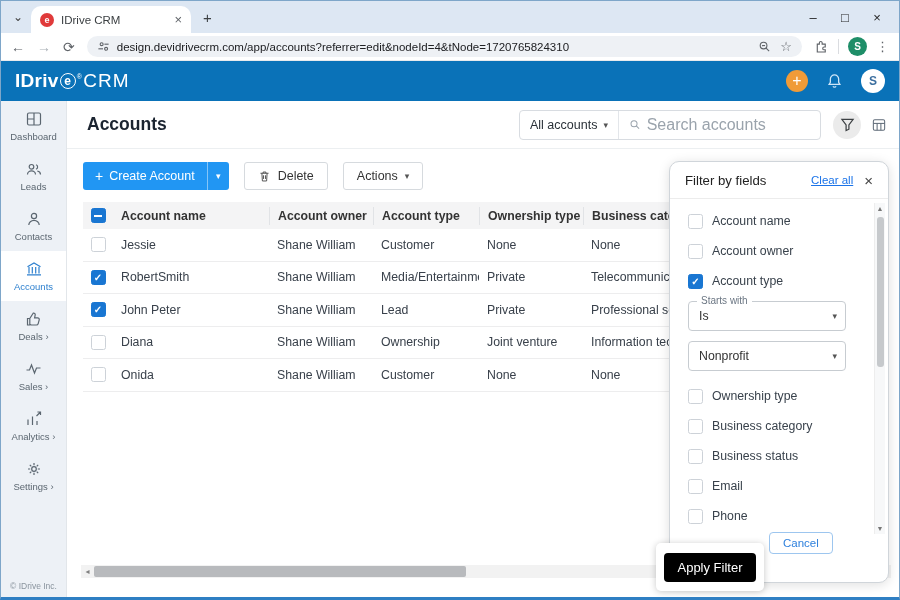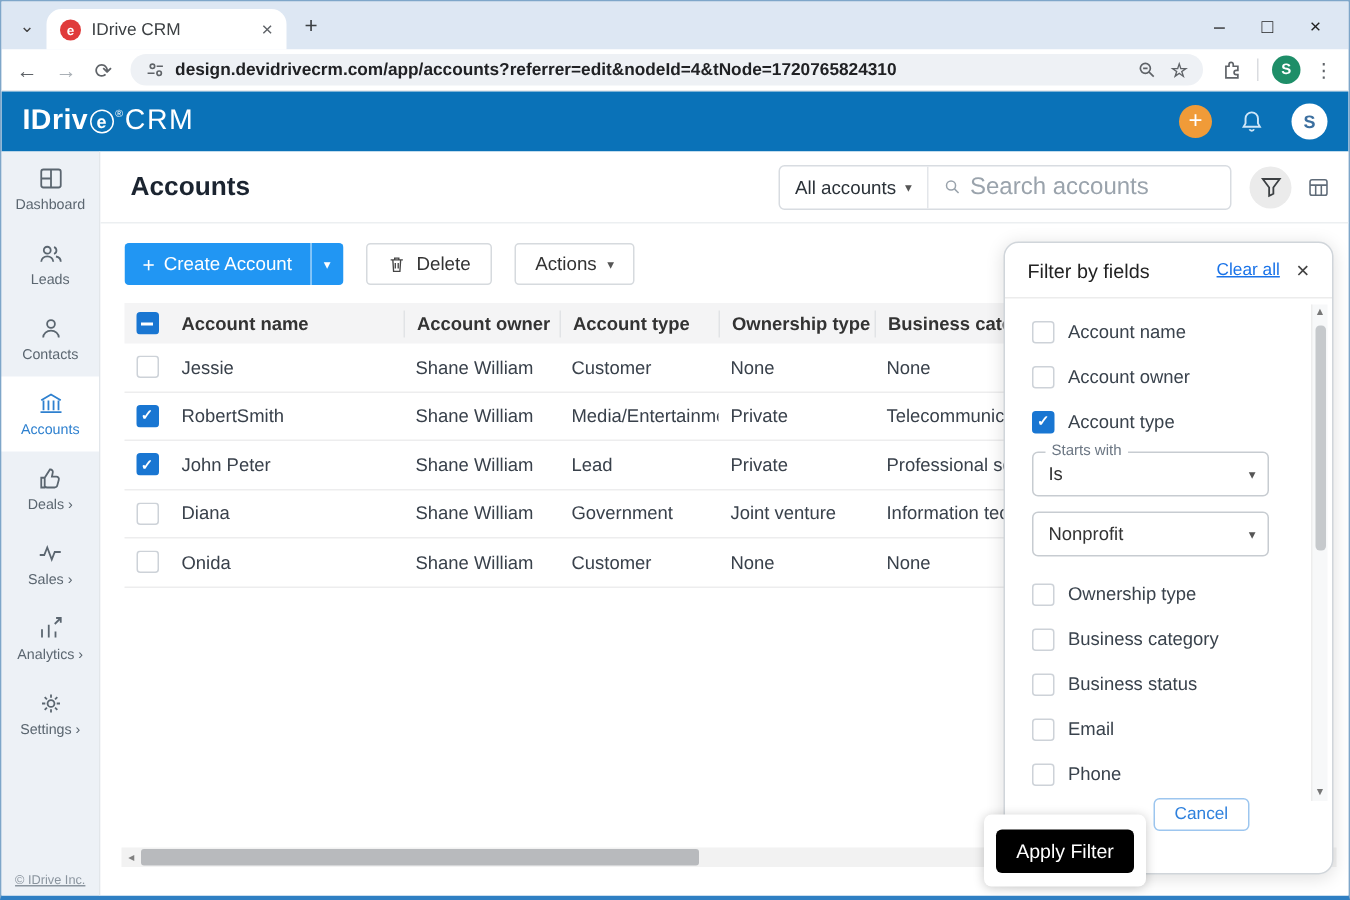--- a/index.html
+++ b/index.html
@@ -14,21 +14,21 @@
   .tab-title { font-size:11.5px; color:#3c4043; flex:1; white-space:nowrap; overflow:hidden; }
   .tab-close { font-size:13px; color:#5f6368; }
   .newtab { margin-left:12px; align-self:center; font-size:15px; color:#3c4043; }
   .ts-spacer { flex:1; }
   .win-controls { align-self:center; display:flex; margin-right:6px; }
   .win-controls span { width:32px; text-align:center; font-size:13px; color:#1f1f1f; }
 
   .urlrow { height:28px; background:#fff; display:flex; align-items:center; padding:0 10px; gap:12px; border-bottom:1px solid #e8eaed; }
   .nav-ic { font-size:14px; color:#5f6368; }
   .nav-ic.dim { color:#aab0b6; }
-  .omnibox { flex:1; height:21px; background:#eef1f5; border-radius:11px; display:flex; align-items:center; padding:0 10px; gap:7px;font-weight:bold; }
+  .omnibox { flex:1; height:21px; background:#eef1f5; border-radius:11px; display:flex; align-items:center; padding:0 10px; gap:7px; }
   .omni-url { flex:1; font-size:11.5px; color:#202124; white-space:nowrap; overflow:hidden; }
   .omni-right { display:flex; align-items:center; gap:9px; }
   .star { font-size:13px; color:#5f6368; }
   .chrome-right { display:flex; align-items:center; gap:9px; }
   .vdiv { width:1px; height:15px; background:#dadce0; }
   .profile-badge { width:19px; height:19px; border-radius:50%; background:#1e8e68; color:#fff; font-size:10px; font-weight:bold; display:flex; align-items:center; justify-content:center; }
   .kebab { font-size:13px; color:#5f6368; }
 
   
   .appheader { height:40px; background:#0a72b8; display:flex; align-items:center; padding:0 14px; color:#fff;gap:25px; }
@@ -41,21 +41,21 @@
   .plus-circle { width:22px; height:22px; border-radius:50%; background:#f09b38; color:#fff; font-size:16px; display:flex; align-items:center; justify-content:center; }
   .avatar { width:24px; height:24px; border-radius:50%; background:#fff; color:#3c6f9f; font-size:12px; font-weight:bold; display:flex; align-items:center; justify-content:center; }
 
   
   .appbody { display:flex; height:497px; }
   .sidebar { width:66px; background:#edf1f6; border-right:1px solid #e2e6ea; position:relative; flex:none; }
   .s-item { display:flex; flex-direction:column; align-items:center; gap:3px; padding:9px 0; color:#5b6670; }
   .s-item svg { stroke:currentColor; fill:none; stroke-width:1.2; }
   .s-label { font-size:9.5px; }
   .s-item.active { background:#fff; color:#2e80cf; }
-  .sb-footer { position:absolute; bottom:7px; width:100%; text-align:center; font-size:8.5px; color:#8a949e;text-decoration:underline; }
+  .sb-footer { position:absolute; bottom:7px; width:100%; text-align:center; font-size:8.5px; color:#8a949e; }
 
   .main { flex:1; position:relative; background:#fff; }
 
   
   .topbar { height:48px; display:flex; align-items:center; padding:0 12px 0 20px; border-bottom:1px solid #eceff1; }
   .page-title { font-size:17.5px; font-weight:bold; color:#1b2430; }
   .tb-spacer { flex:1; }
   .combo { display:flex; align-items:center; height:30px; border:1px solid #d8dce1; border-radius:4px; width:302px; background:#fff; }
   .combo-view { display:flex; align-items:center; gap:6px; padding:0 10px; font-size:12.5px; color:#2a3138; border-right:1px solid #e3e6ea; height:100%; white-space:nowrap; }
   .caret { font-size:9px; color:#555; }
@@ -351,21 +351,21 @@
           <div class="cell c-type">Lead</div>
           <div class="cell c-own">Private</div>
           <div class="cell c-cat">Professional services</div>
         </div>
         <div class="trow">
           <div class="cell c-cb">
               <span class="cb"></span>
             </div>
           <div class="cell c-name">Diana</div>
           <div class="cell c-owner">Shane William</div>
-          <div class="cell c-type">Government</div>
+          <div class="cell c-type">Ownership</div>
           <div class="cell c-own">Joint venture</div>
           <div class="cell c-cat">Information technology</div>
         </div>
         <div class="trow">
           <div class="cell c-cb">
               <span class="cb"></span>
             </div>
           <div class="cell c-name">Onida</div>
           <div class="cell c-owner">Shane William</div>
           <div class="cell c-type">Customer</div>

